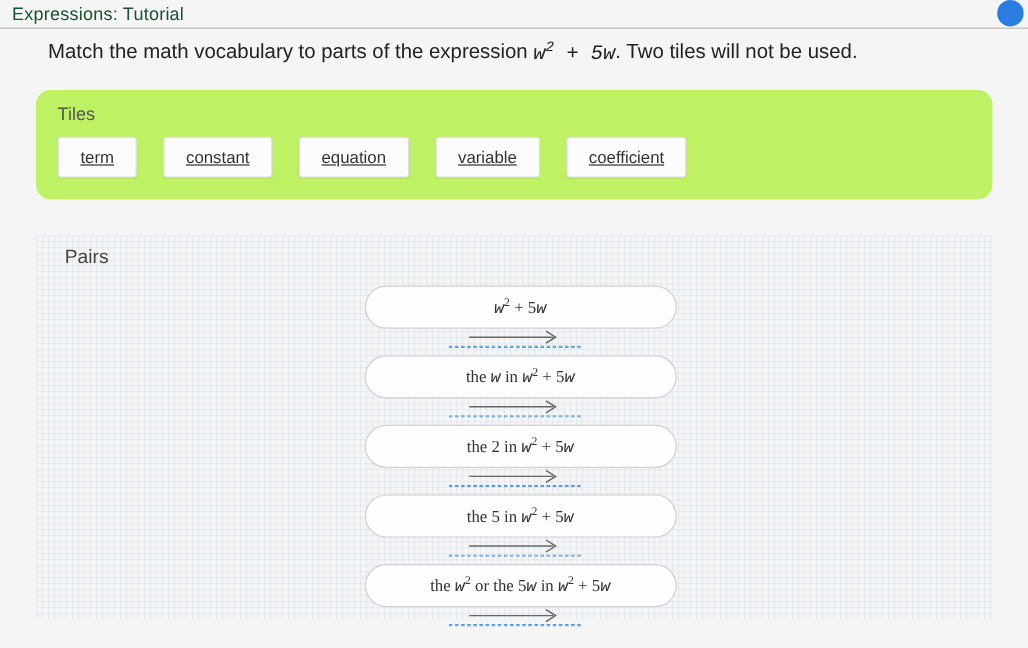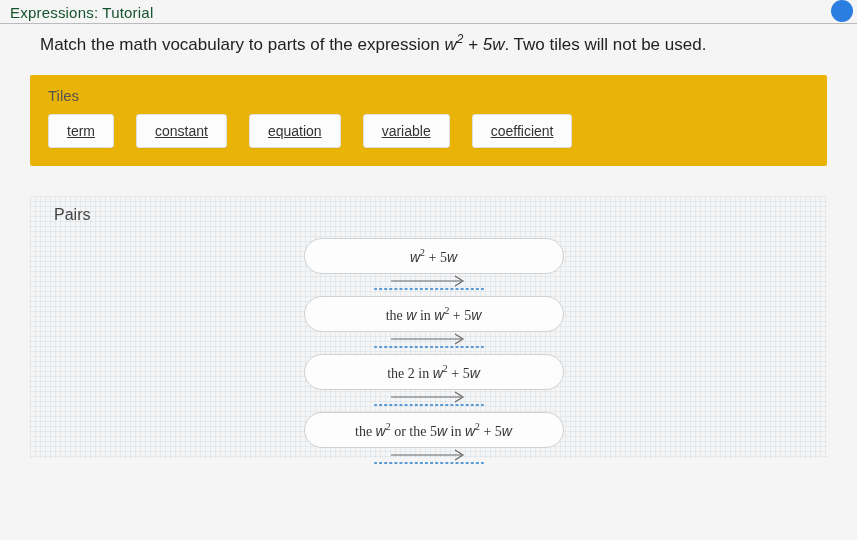--- a/index.html
+++ b/index.html
@@ -18,28 +18,28 @@
     border-bottom: 1px solid #bbb;
     font-weight: 400;
     letter-spacing: 0.2px;
   }
   .instructions {
     font-size: 17px;
     color: #222;
     padding: 8px 40px 10px 40px;
     font-weight: 500;
   }
-  .math-w { font-style: italic; font-family: Liberation Sans, sans-serif; }
+  .math-w { font-style: italic; font-family: Liberation Mono, monospace; }
   sup { font-size: 0.7em; }
   .content {
     margin: 10px 30px 0 30px;
   }
   .tiles-panel {
-    background: #eab308;
-    border-radius: 2px;
+    background: #bef264;
+    border-radius: 12px;
     padding: 12px 18px 18px 18px;
     position: relative;
   }
   .tiles-title {
     font-size: 15px;
     color: #555;
     margin-bottom: 10px;
   }
   .tiles-row {
     display: flex;
@@ -166,20 +166,30 @@
       <div class="prompt-box">the 2 in <span class="math-w">w</span><sup>2</sup> + 5<span class="math-w">w</span></div>
       <div class="arrow">
         <svg width="80" height="14" viewBox="0 0 80 14">
             <line x1="2" y1="7" x2="72" y2="7" stroke-width="1.2"></line>
             <polyline points="66,2 74,7 66,12" fill="none" stroke-width="1.2"></polyline>
           </svg>
       </div>
       <div class="drop-zone"></div>
     </div>
 
+    <div class="pair-row">
+      <div class="prompt-box">the 5 in <span class="math-w">w</span><sup>2</sup> + 5<span class="math-w">w</span></div>
+      <div class="arrow">
+        <svg width="80" height="14" viewBox="0 0 80 14">
+            <line x1="2" y1="7" x2="72" y2="7" stroke-width="1.2"></line>
+            <polyline points="66,2 74,7 66,12" fill="none" stroke-width="1.2"></polyline>
+          </svg>
+      </div>
+      <div class="drop-zone"></div>
+    </div>
 
     <div class="pair-row">
       <div class="prompt-box">the <span class="math-w">w</span><sup>2</sup> or the 5<span class="math-w">w</span> in <span class="math-w">w</span><sup>2</sup> + 5<span class="math-w">w</span></div>
       <div class="arrow">
         <svg width="80" height="14" viewBox="0 0 80 14">
             <line x1="2" y1="7" x2="72" y2="7" stroke-width="1.2"></line>
             <polyline points="66,2 74,7 66,12" fill="none" stroke-width="1.2"></polyline>
           </svg>
       </div>
       <div class="drop-zone"></div>

